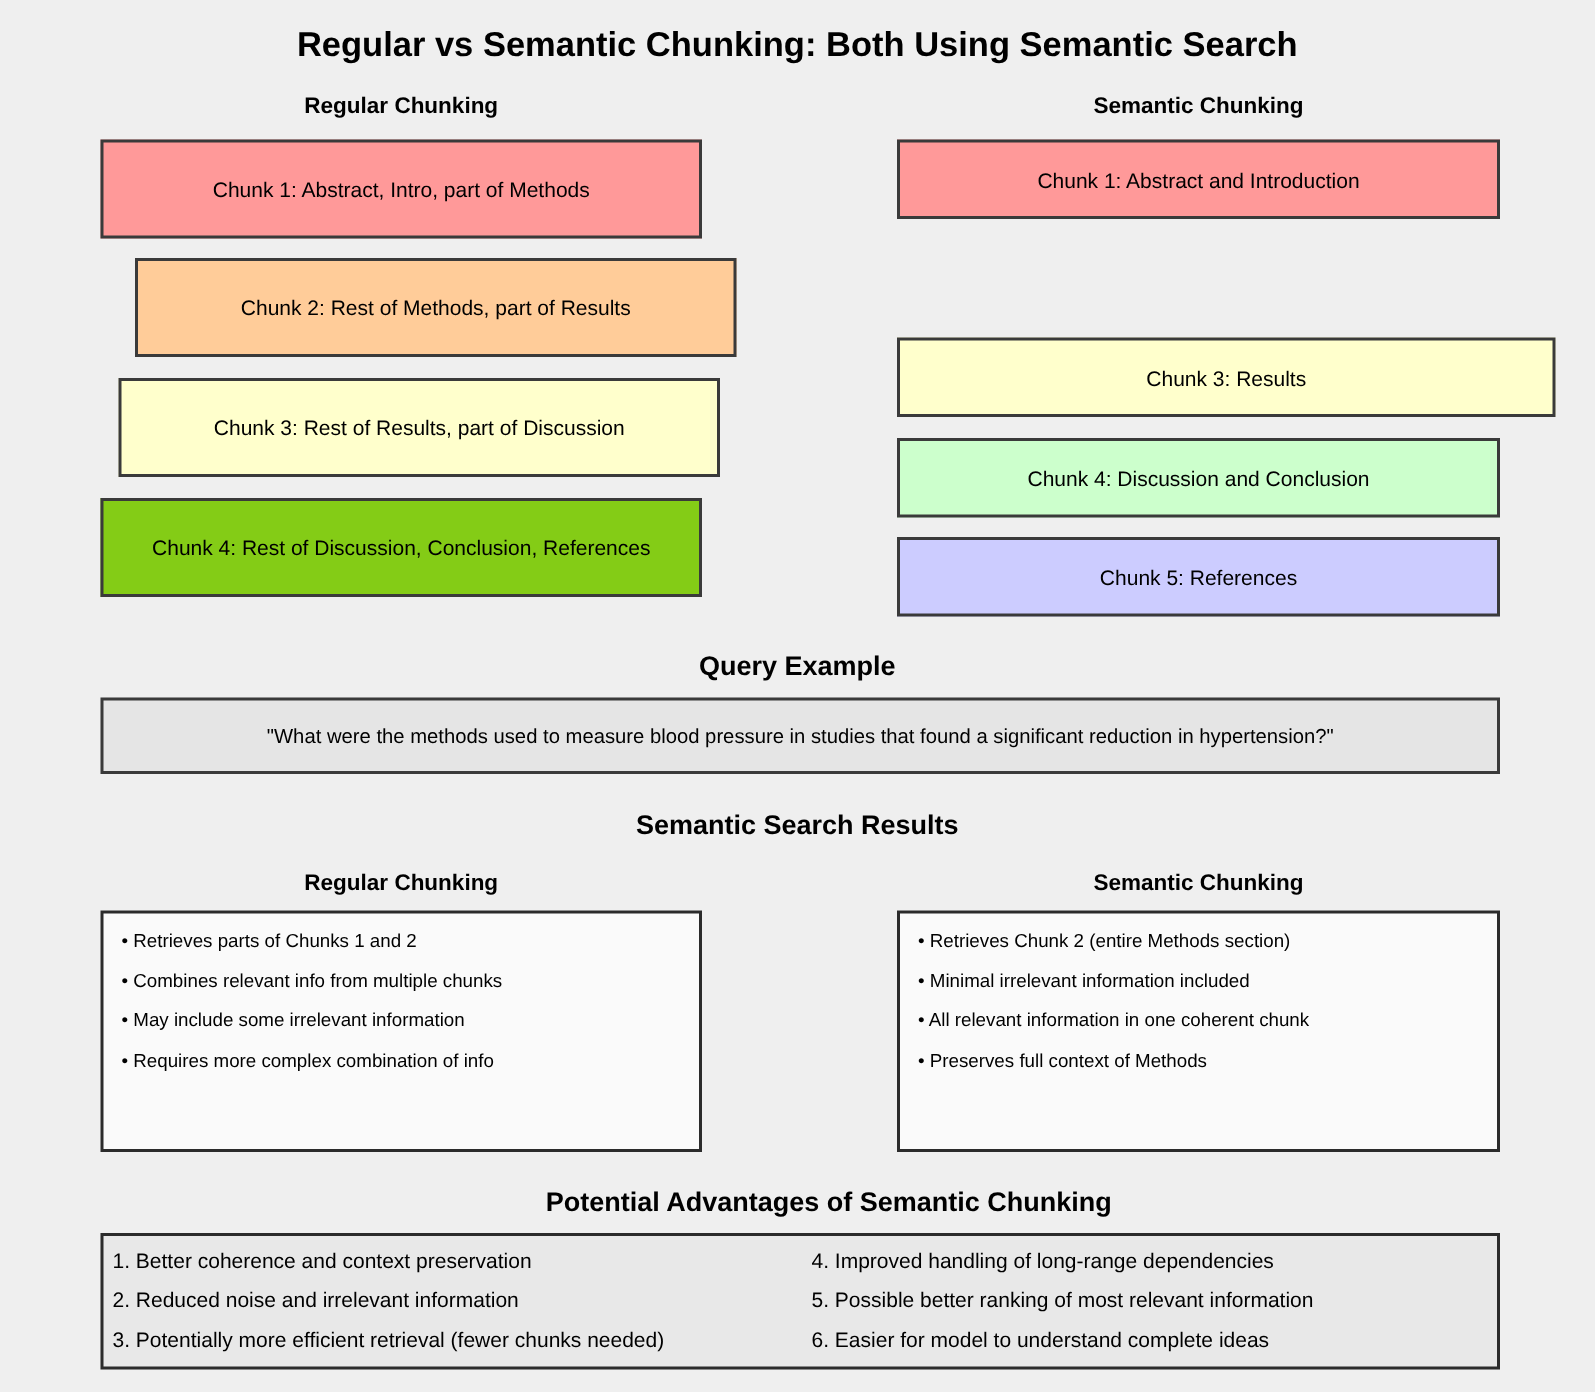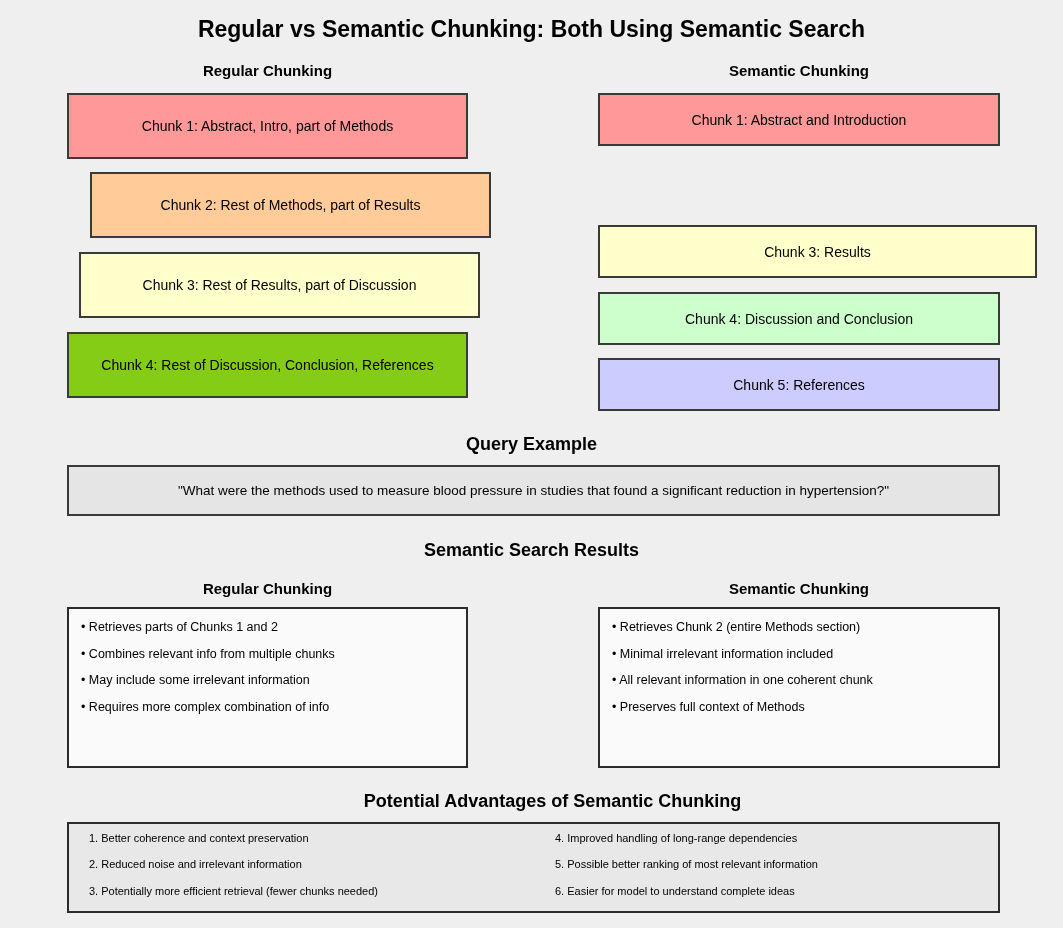--- a/index.html
+++ b/index.html
@@ -91,23 +91,22 @@
 
   
   .adv-box {
     position: absolute;
     box-sizing: border-box;
     border: 2px solid #2b2b2b;
     background: #e8e8e8;
   }
   .adv-item {
     position: absolute;
-    font-size: 11px;
+    font-size: 14px;
     white-space: nowrap;
-    margin-left: 14px;
   }
 </style>
 </head>
 <body>
 
 <div class="canvas">
 
   <div class="main-title">Regular vs Semantic Chunking: Both Using Semantic Search</div>
 
   <div class="col-header" style="left:67px; top:62px; width:401px;">Regular Chunking</div>

